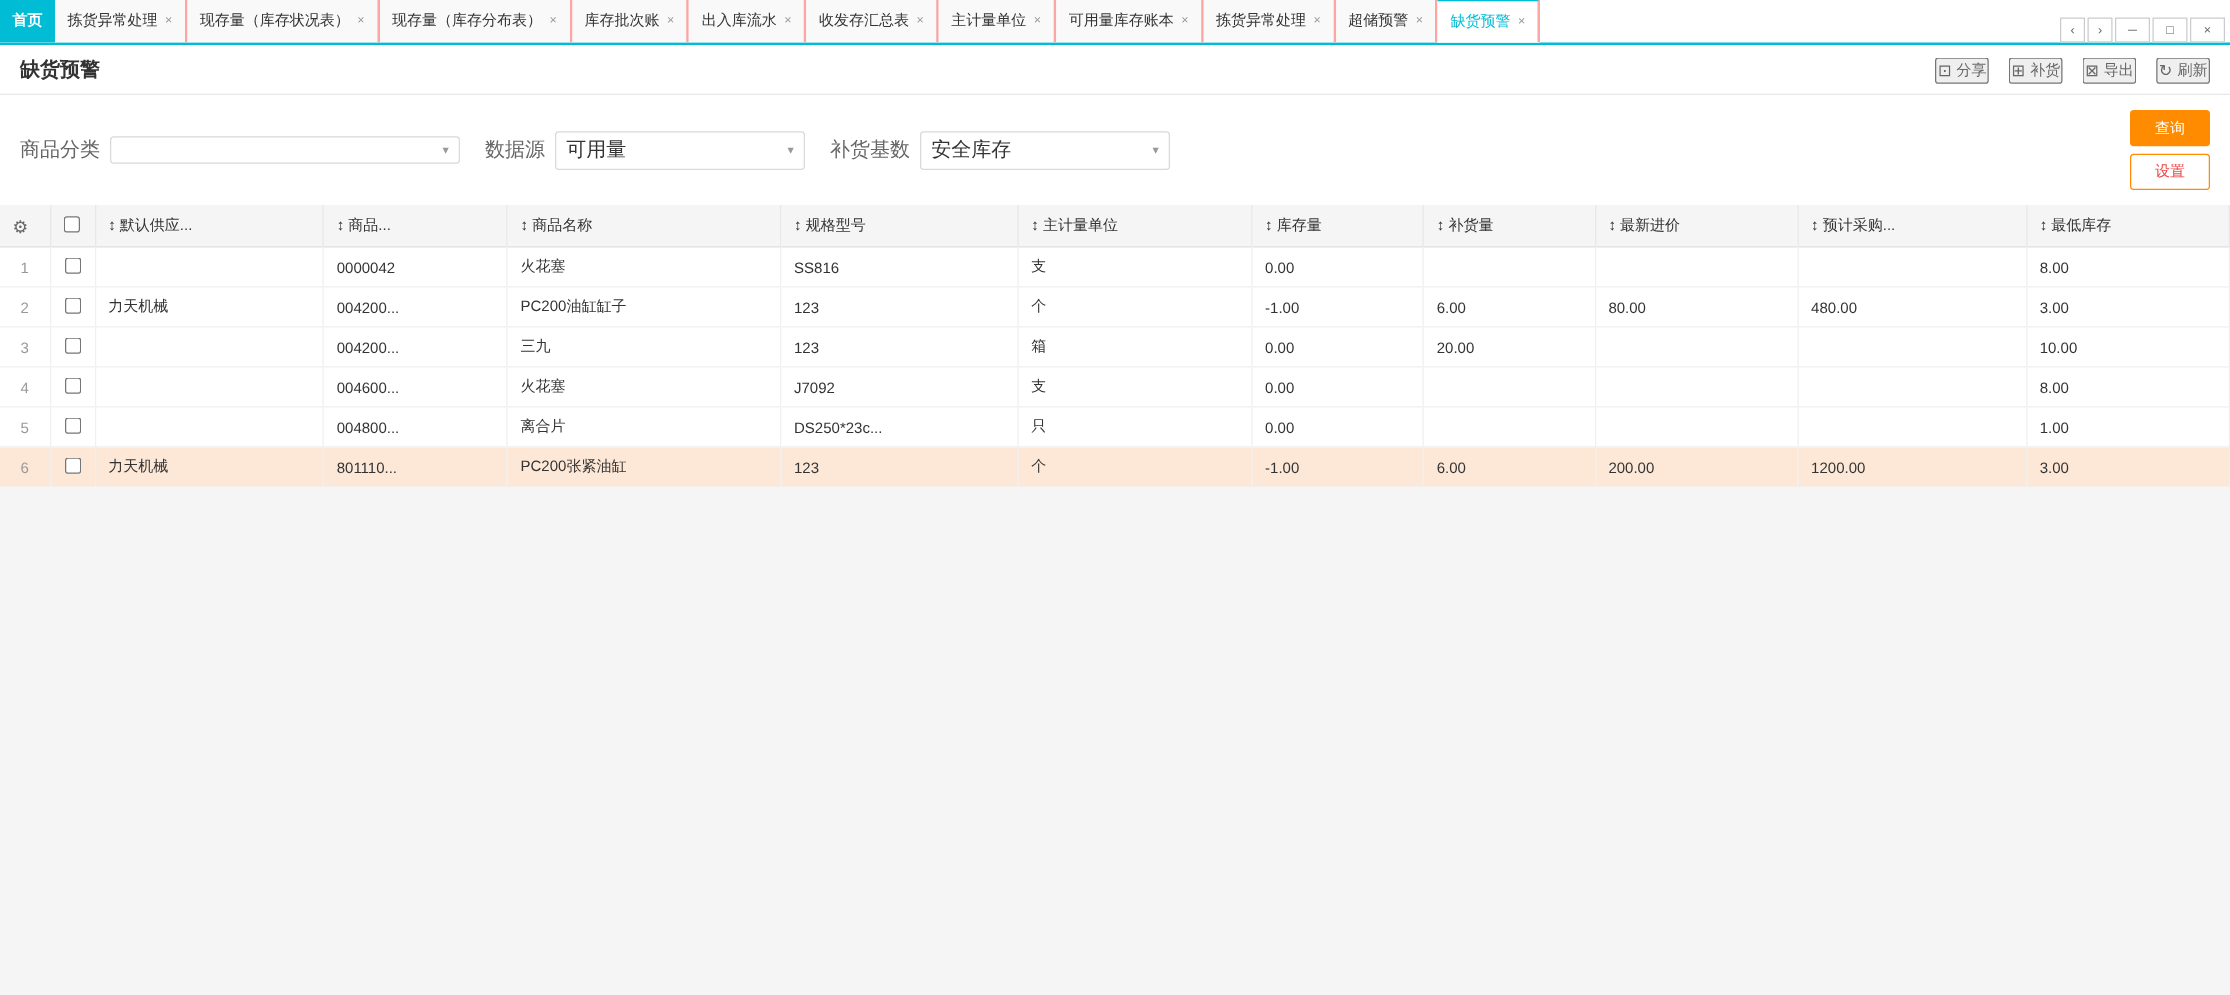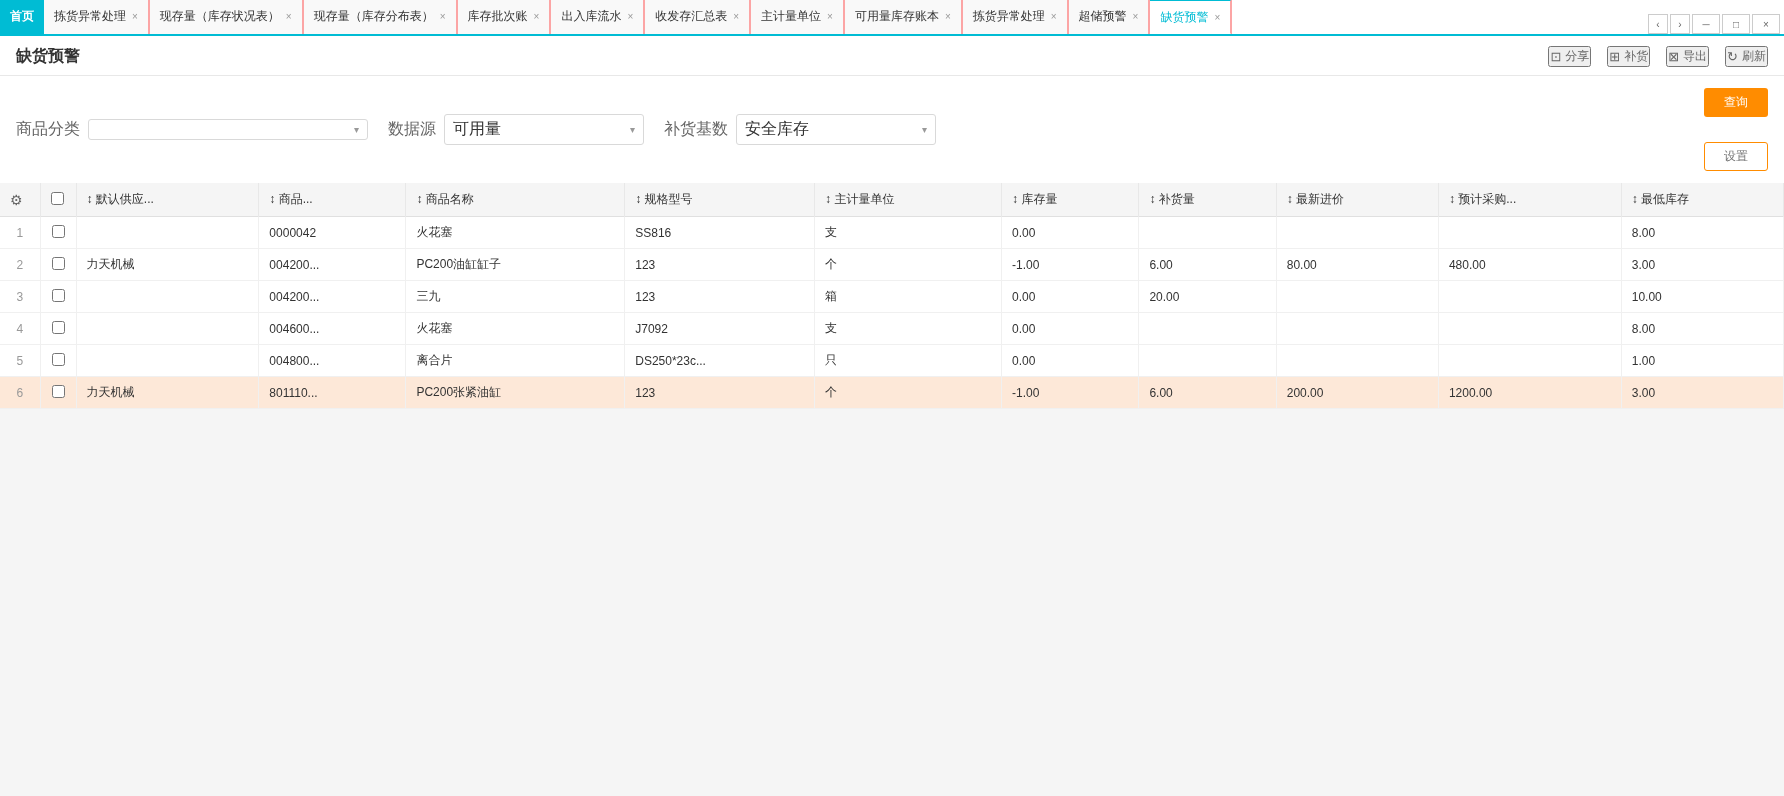--- a/index.html
+++ b/index.html
@@ -141,27 +141,26 @@
       background: #ff8c00;
       color: #fff;
       border: none;
       border-radius: 3px;
       padding: 6px 20px;
       cursor: pointer;
       font-size: 12px;
     }
     .btn-settings {
       background: #fff;
-      color: #737373;
+      color: #ef4444;
       border: 1px solid #ff8c00;
       border-radius: 3px;
       padding: 5px 16px;
       cursor: pointer;
       font-size: 12px;
-      margin-top: 19px;
     }
 
     .filter-actions {
       display: flex;
       flex-direction: column;
       gap: 6px;
       margin-left: auto;
     }
 
     

